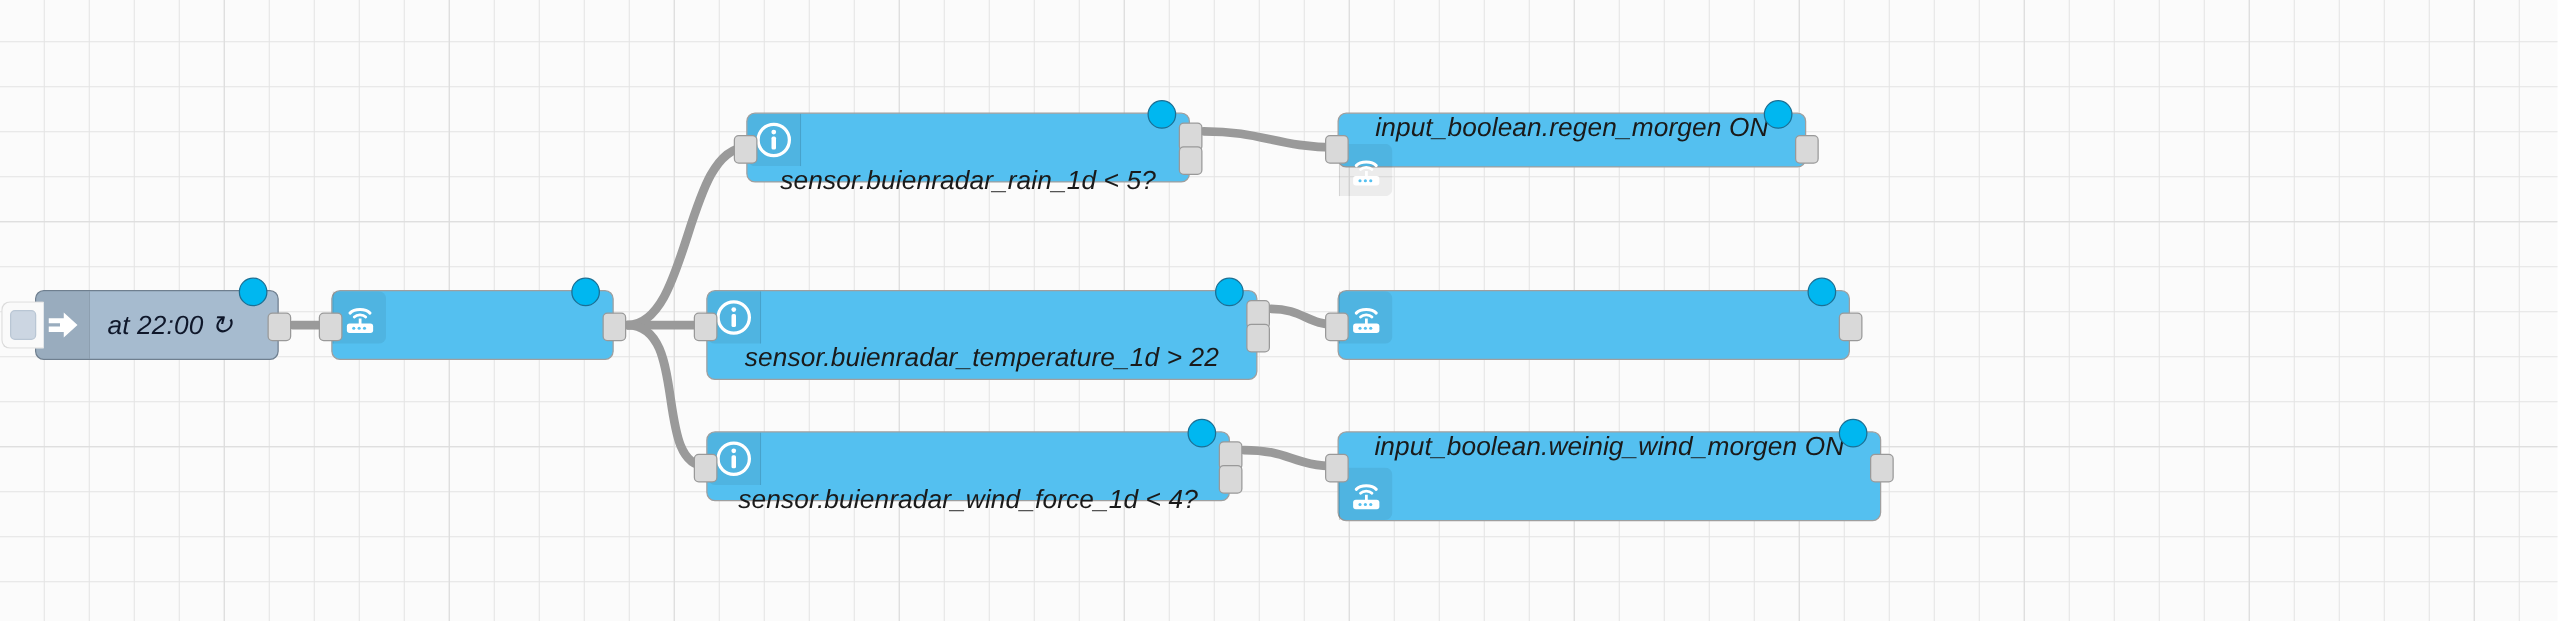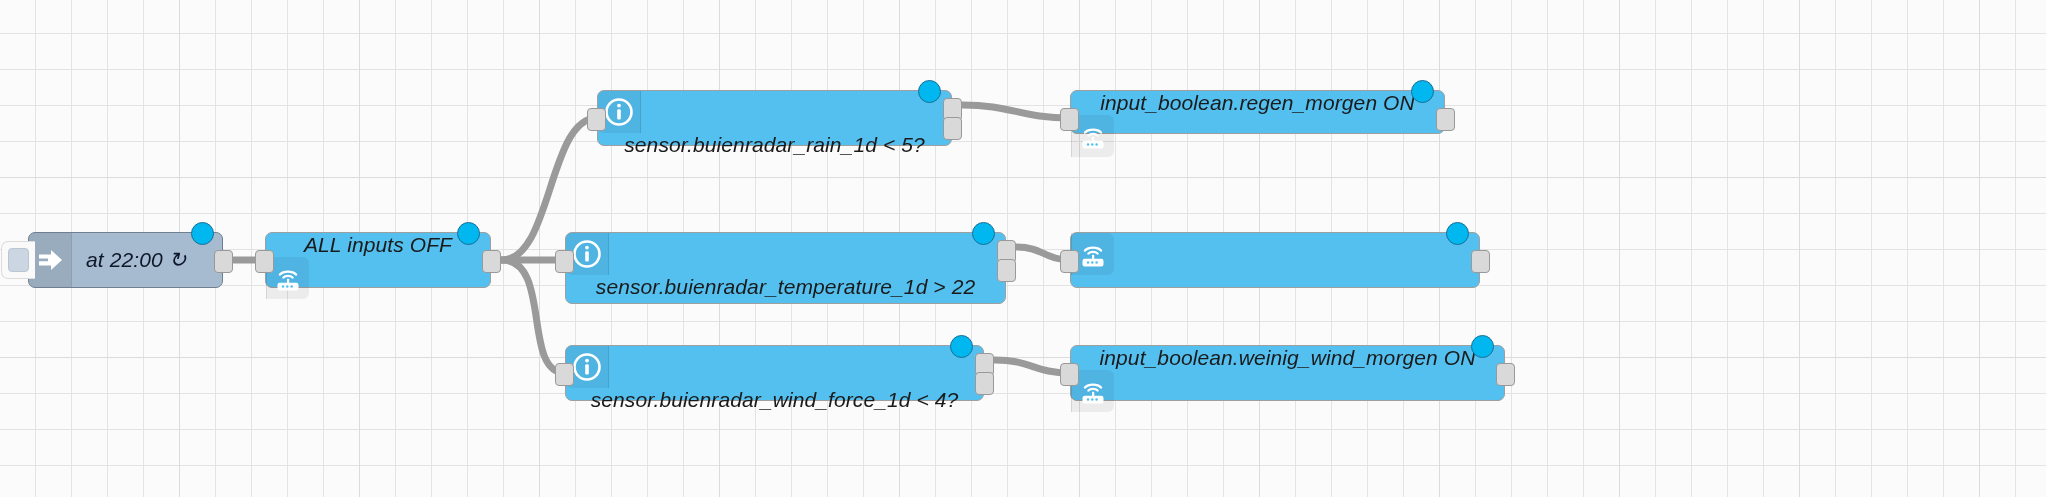--- a/index.html
+++ b/index.html
@@ -193,21 +193,20 @@
         <span class="icon-box left">
   <svg width="32" height="30" viewBox="0 0 32 30" aria-hidden="true">
     <path d="M5 9.5 H17 V5 L28 15 L17 25 V20.5 H5 V16.2 H14 V13.5 H5 Z" fill="#ffffff"></path>
   </svg>
 </span>
         <div class="node-label">at 22:00 ↻</div>
         <div class="port out" style="top: 16.5px;"></div>
         <div class="status-dot" style="right: 8px; top: -11px;"></div>
       </div>
       <div class="node ha" style="left: 265px; top: 232px; width: 226px; height: 56px;">
-        <div class="node-label">ALL inputs OFF</div>
         <span class="icon-box right">
   <svg width="32" height="30" viewBox="0 0 32 30" aria-hidden="true">
     <path d="M8 11.5 C11.5 7.6 20.5 7.6 24 11.5" fill="none" stroke="#ffffff" stroke-width="2.4" stroke-linecap="round"></path>
     <path d="M11.4 14.6 C13.6 12.3 18.4 12.3 20.6 14.6" fill="none" stroke="#ffffff" stroke-width="2.2" stroke-linecap="round"></path>
     <rect x="15" y="15.8" width="2.2" height="4.6" fill="#ffffff"></rect>
     <rect x="5.5" y="19.8" width="21" height="7.6" rx="2.2" fill="#ffffff"></rect>
     <circle cx="11" cy="23.6" r="1.25" fill="#54c0f0"></circle>
     <circle cx="15.3" cy="23.6" r="1.25" fill="#54c0f0"></circle>
     <circle cx="19.6" cy="23.6" r="1.25" fill="#54c0f0"></circle>
   </svg>
@@ -284,21 +283,21 @@
     <rect x="5.5" y="19.8" width="21" height="7.6" rx="2.2" fill="#ffffff"></rect>
     <circle cx="11" cy="23.6" r="1.25" fill="#54c0f0"></circle>
     <circle cx="15.3" cy="23.6" r="1.25" fill="#54c0f0"></circle>
     <circle cx="19.6" cy="23.6" r="1.25" fill="#54c0f0"></circle>
   </svg>
 </span>
         <div class="port in" style="top: 16.5px;"></div>
         <div class="port out" style="top: 16.5px;"></div>
         <div class="status-dot" style="right: 10px; top: -11px;"></div>
       </div>
-      <div class="node ha" style="left: 1070px; top: 345px; width: 435px; height: 56px;">
+      <div class="node ha" style="left: 1070px; top: 345px; width: 435px; height: 72px;">
         <div class="node-label">input_boolean.weinig_wind_morgen ON</div>
         <span class="icon-box right">
   <svg width="32" height="30" viewBox="0 0 32 30" aria-hidden="true">
     <path d="M8 11.5 C11.5 7.6 20.5 7.6 24 11.5" fill="none" stroke="#ffffff" stroke-width="2.4" stroke-linecap="round"></path>
     <path d="M11.4 14.6 C13.6 12.3 18.4 12.3 20.6 14.6" fill="none" stroke="#ffffff" stroke-width="2.2" stroke-linecap="round"></path>
     <rect x="15" y="15.8" width="2.2" height="4.6" fill="#ffffff"></rect>
     <rect x="5.5" y="19.8" width="21" height="7.6" rx="2.2" fill="#ffffff"></rect>
     <circle cx="11" cy="23.6" r="1.25" fill="#54c0f0"></circle>
     <circle cx="15.3" cy="23.6" r="1.25" fill="#54c0f0"></circle>
     <circle cx="19.6" cy="23.6" r="1.25" fill="#54c0f0"></circle>

